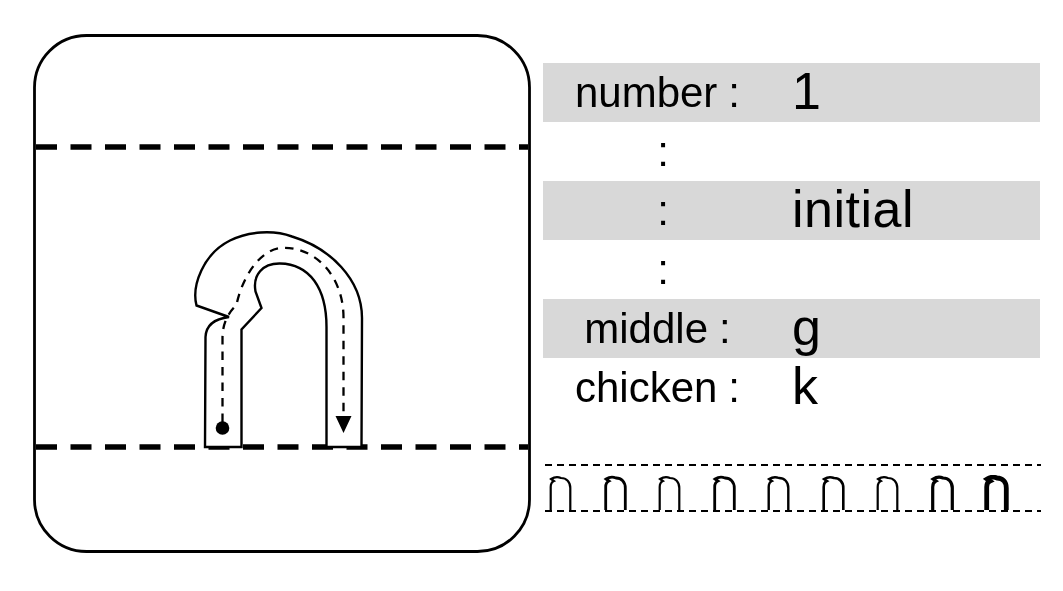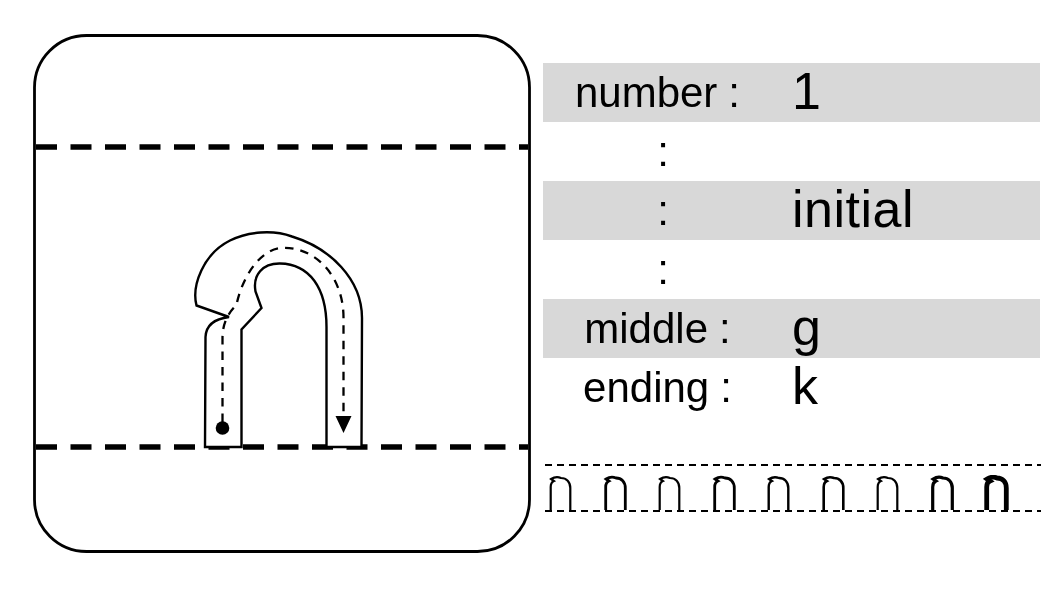--- a/index.html
+++ b/index.html
@@ -87,21 +87,21 @@
       <div class="value">initial</div>
     </div>
     <div class="inforow">
       <div class="labelbox"><span class="colon">:</span></div>
     </div>
     <div class="inforow">
       <div class="labelbox"><span>middle</span><span class="colon">:</span></div>
       <div class="value">g</div>
     </div>
     <div class="inforow">
-      <div class="labelbox"><span>ending</span><span class="colon">:</span></div>
+      <div class="labelbox"><span>chicken</span><span class="colon">:</span></div>
       <div class="value">k</div>
     </div>
   </div>
 
   <div class="practice">
     <div class="dashline top"></div>
     <div class="dashline bottom"></div>
     <div class="glyphrow">
         <svg viewBox="0 0 27 37" class="pg">
           <path d="M 3.2 35 L 3.2 12 C 3.2 9 4.2 7 6.4 6 L 3.6 4 C 7.5 1.6 11.5 2.2 13.5 3 C 19 3 22.8 7 22.8 13 L 22.8 35" fill="none" stroke="#000000" stroke-width="2.2" stroke-linejoin="miter"></path>

